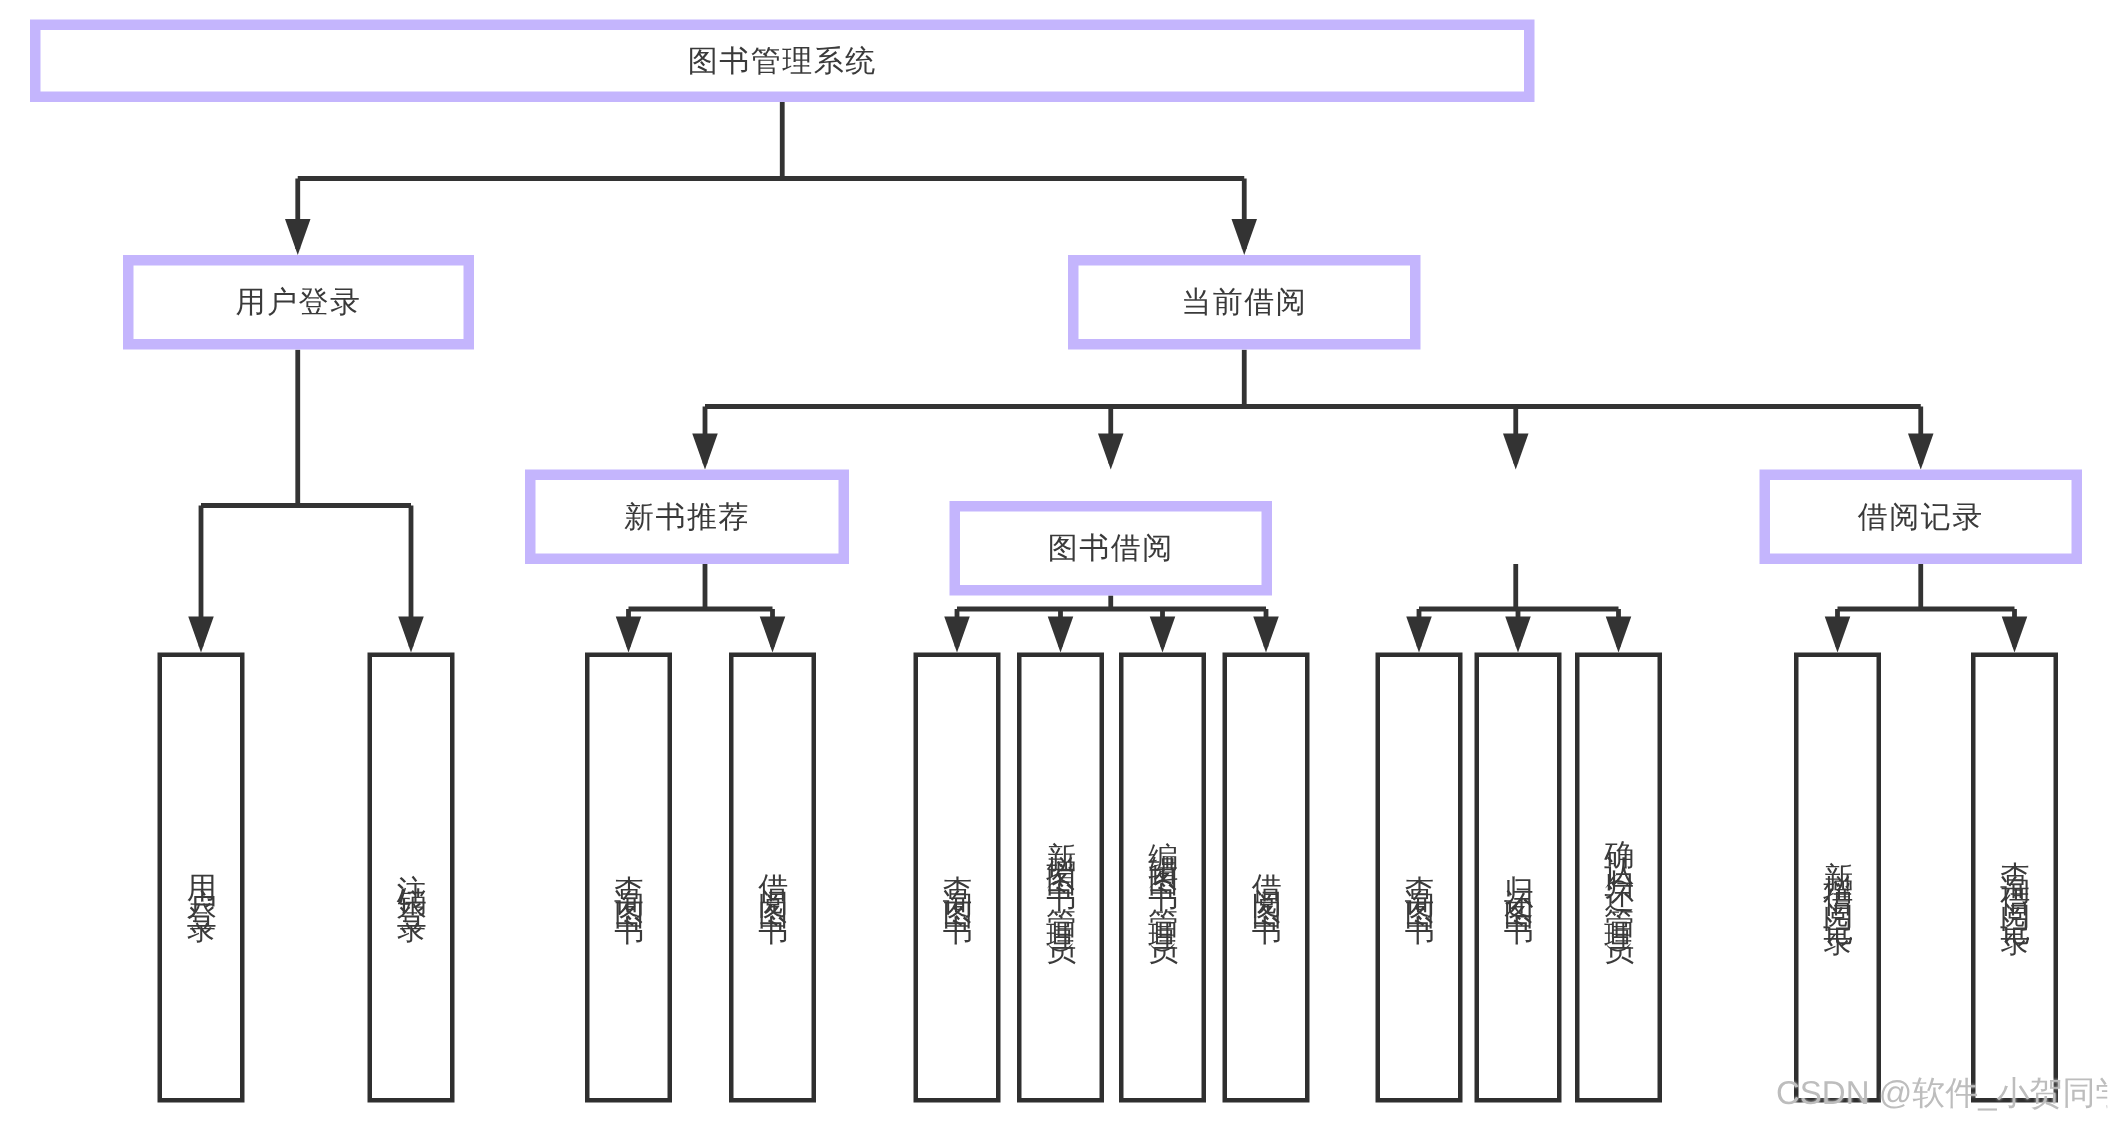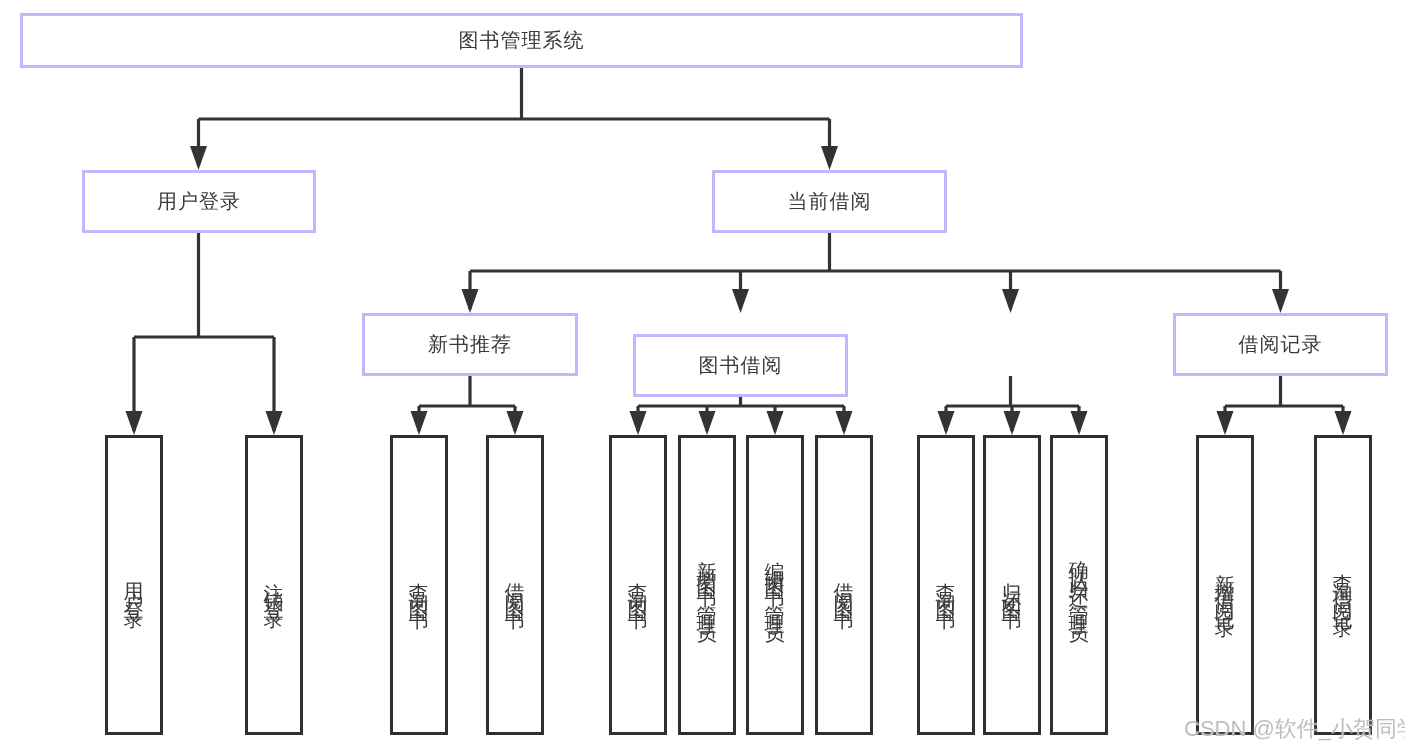--- a/index.html
+++ b/index.html
@@ -18,21 +18,21 @@
   #connector-svg {
     position: absolute;
     left: 0; top: 0;
     width: 1405px; height: 747px;
     pointer-events: none;
   }
   .node {
     position: absolute;
     box-sizing: border-box;
     background: #ffffff;
-    border: 3px solid #c4b5fd;
+    border: 7px solid #c4b5fd;
     display: flex;
     align-items: center;
     justify-content: center;
     color: #3a3a3a;
     font-size: 20px;
     letter-spacing: 1px;
     z-index: 2;
   }
   .leaf {
     position: absolute;
@@ -138,21 +138,21 @@
     <span>图书管理系统</span>
   </div>
 
   <div class="node" style="left:82px; top:170px; width:234px; height:63px;">
     <span>用户登录</span>
   </div>
   <div class="node" style="left:712px; top:170px; width:235px; height:63px;">
     <span>当前借阅</span>
   </div>
 
-  <div class="node" style="left:362px; top:313px; width:216px; height:63px;">
+  <div class="node" style="left:350px; top:313px; width:216px; height:63px;">
     <span>新书推荐</span>
   </div>
   <div class="node" style="left:633px; top:313px; width:215px; height:63px;margin-top:21px;">
     <span>图书借阅</span>
   </div>
   <div class="node" style="left:1173px; top:313px; width:215px; height:63px;">
     <span>借阅记录</span>
   </div>
 
   <div class="leaf" style="left:105px;">

